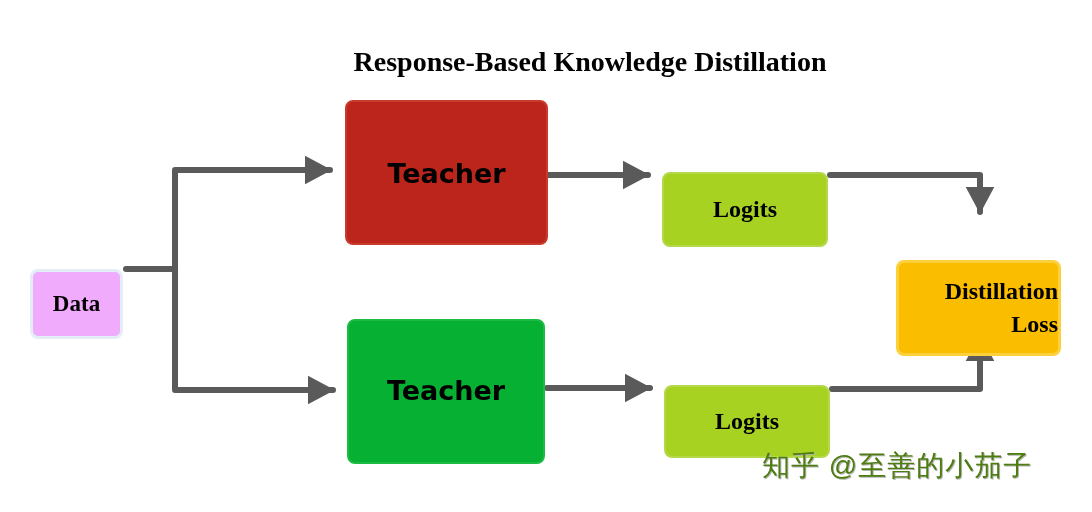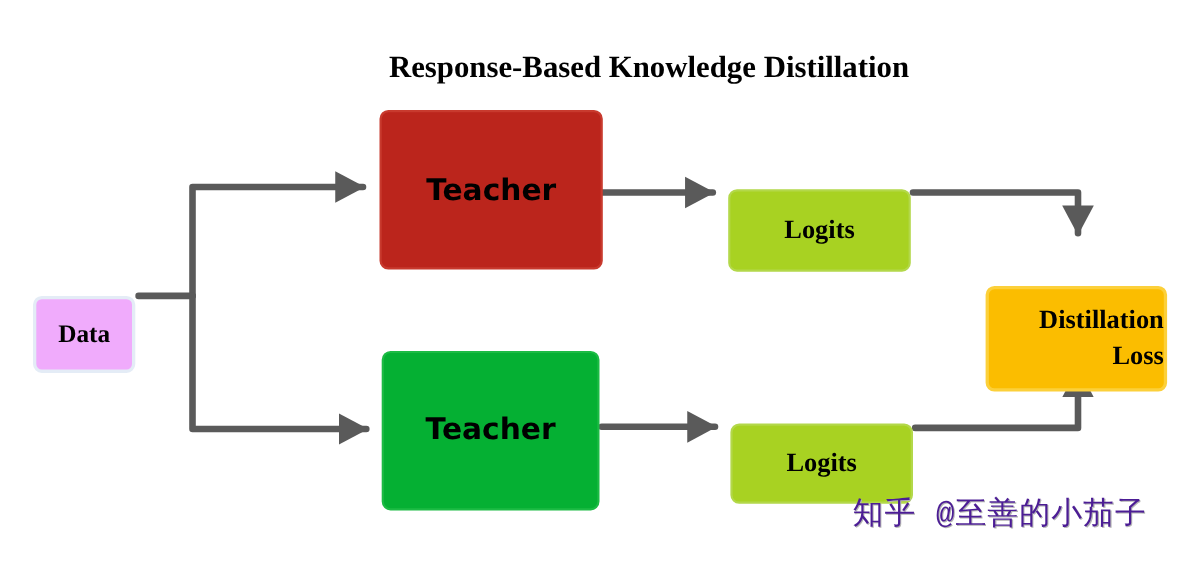--- a/index.html
+++ b/index.html
@@ -16,24 +16,23 @@
     .serif { font-family: "Liberation Serif", "DejaVu Serif", serif; margin-top: 34px; }
     .sans { font-family: "DejaVu Sans", "Liberation Sans", sans-serif; }
     #data-node { left: 30px; top: 235px; width: 93px; height: 70px; background: #f0abfc; border: 3px solid #e4ecf6; font-size: 23px; }
     #teacher-node { left: 345px; top: 100px; width: 203px; height: 145px; background: #bb251c; border: 2px solid #c83a2e; font-size: 27px; padding-bottom: 0; align-items: flex-start; padding-top: 56px; }
     #student-node { left: 347px; top: 319px; width: 198px; height: 145px; background: #05b033; border: 2px solid #1cbb44; font-size: 27px; align-items: flex-start; padding-top: 54px; }
     #logits-top { left: 662px; top: 138px; width: 166px; height: 75px; background: #a8d222; border: 2px solid #b3d84a; font-size: 24px; }
     #logits-bottom { left: 664px; top: 351px; width: 166px; height: 73px; background: #a8d222; border: 2px solid #b3d84a; font-size: 24px; }
     #loss-node { left: 896px; top: 226px; width: 165px; height: 96px; background: #fbbd00; border: 3px solid #fcd03a; font-size: 24px; line-height: 33px; flex-direction: column; align-items: flex-end; }
     svg.arrows { position: absolute; left: 0; top: 0; }
     .watermark {
-      position: absolute; left: 762px; top: 447px; font-size: 28px; color: #4c1d95;
-      font-family: Liberation Mono, monospace; letter-spacing: 1px;
+      position: absolute; left: 762px; top: 447px; font-size: 28px; color: #4d7c0f;
+      font-family: Liberation Sans, sans-serif; letter-spacing: 1px;
       text-shadow: 1px 1px 0 #b5b5b5;
-      margin-left: 13px;
     }
   </style>
 </head>
 <body>
 
 <div class="title">Response-Based Knowledge Distillation</div>
 
 <svg class="arrows" width="1092" height="512">
   <defs>
     <marker id="ah" markerWidth="6" markerHeight="6" refX="4.2" refY="3" orient="auto" markerUnits="strokeWidth">

